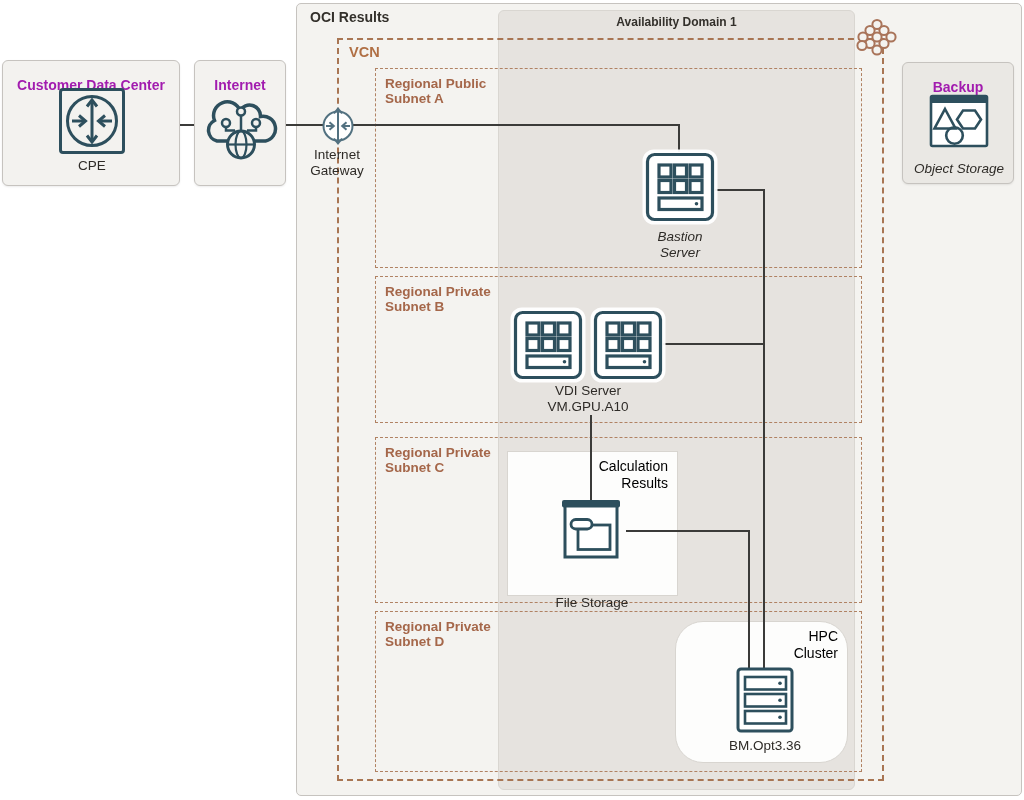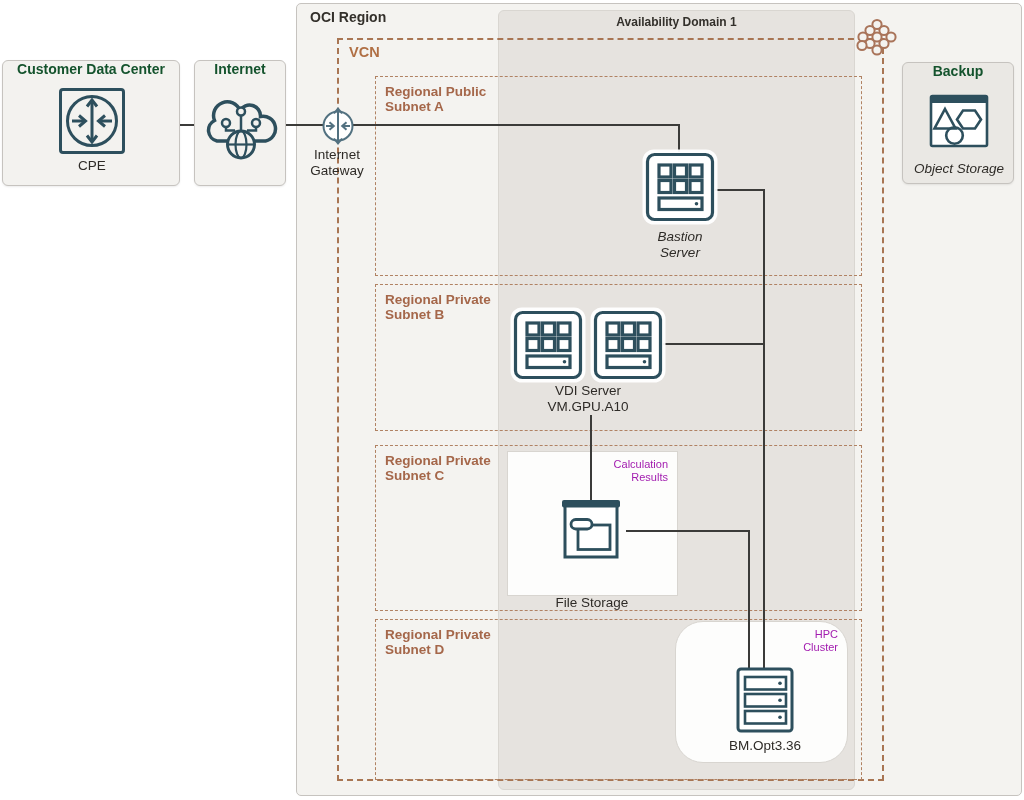--- a/index.html
+++ b/index.html
@@ -11,56 +11,56 @@
   .region-box { left:296px; top:3px; width:726px; height:793px;
     background:#f4f3f0; border:1.5px solid #c6c3bf; border-radius:5px; }
   .region-label { left:310px; top:9px; font-size:14px; font-weight:bold; color:#33302b; }
   .ad-col { left:498px; top:10px; width:357px; height:780px;
     background:#e6e3df; border:1px solid #d9d6d1; border-radius:6px; }
   .ad-label { left:498px; top:15px; width:357px; text-align:center;
     font-size:12px; font-weight:bold; color:#33302b; }
   .vcn-box { left:337px; top:38px; width:547px; height:743px;
     border:2px dashed #a87553; }
   .vcn-label { left:349px; top:44px; font-size:14.5px; font-weight:bold; color:#b06f44; }
-  .subnet { left:375px; width:487px; border:1.5px dashed #b08263;margin-top:8px; }
+  .subnet { left:375px; width:487px; border:1.5px dashed #b08263; }
   .subnet-label { padding:7px 0 0 9px; font-size:13.5px; font-weight:bold;
     color:#a5674a; white-space:pre-line; line-height:1.12; }
   .sub-a { top:68px;  height:200px; }
   .sub-b { top:276px; height:147px; }
   .sub-c { top:437px; height:166px; }
   .sub-d { top:611px; height:161px; }
 
   
   .ext-box { background:#f3f2ef; border:1px solid #c6c3bf; border-radius:6px;
     box-shadow:0 1px 2px rgba(0,0,0,0.08); }
   .cdc-box { left:2px; top:60px; width:178px; height:126px; }
   .net-box { left:194px; top:60px; width:92px; height:126px; }
   .bak-box { left:902px; top:62px; width:112px; height:122px; background:#eae8e4; }
   .box-title { width:100%; text-align:center; font-size:14px; font-weight:bold;
-    color:#14532d; position:absolute; top:0; }
+    color:#a21caf; position:absolute; top:16px; }
   .node-label { font-size:13.5px; color:#2e2b27; text-align:center;
     white-space:pre-line; line-height:1.18; }
 
   
   .panel { background:#fdfdfc; border:1px solid #d8d5d0; }
   .file-panel { left:507px; top:451px; width:171px; height:145px; }
   .hpc-panel  { left:675px; top:621px; width:173px; height:142px;border-radius:28px; }
   .panel-note { position:absolute; right:9px; top:6px; text-align:right;
-    font-size:11px; color:#a21caf; white-space:pre-line; line-height:1.18; }
+    font-size:14px; color:#000000; white-space:pre-line; line-height:1.18; }
 
   .halo { background:#ffffff; border-radius:9px;
     box-shadow:0 0 0 2.5px rgba(255,255,255,0.95); }
   svg { display:block; }
   #wires { left:0; top:0; pointer-events:none; }
 </style>
 </head>
 <body>
 
 <div class="abs region-box"></div>
-<div class="abs region-label">OCI Region</div>
+<div class="abs region-label">OCI Results</div>
 
 <div class="abs ad-col"></div>
 <div class="abs ad-label">Availability Domain 1</div>
 
 <div class="abs vcn-box"></div>
 <div class="abs vcn-label">VCN</div>
 
 <div class="abs subnet sub-a">
   <div class="subnet-label">Regional Public
 Subnet A</div>

